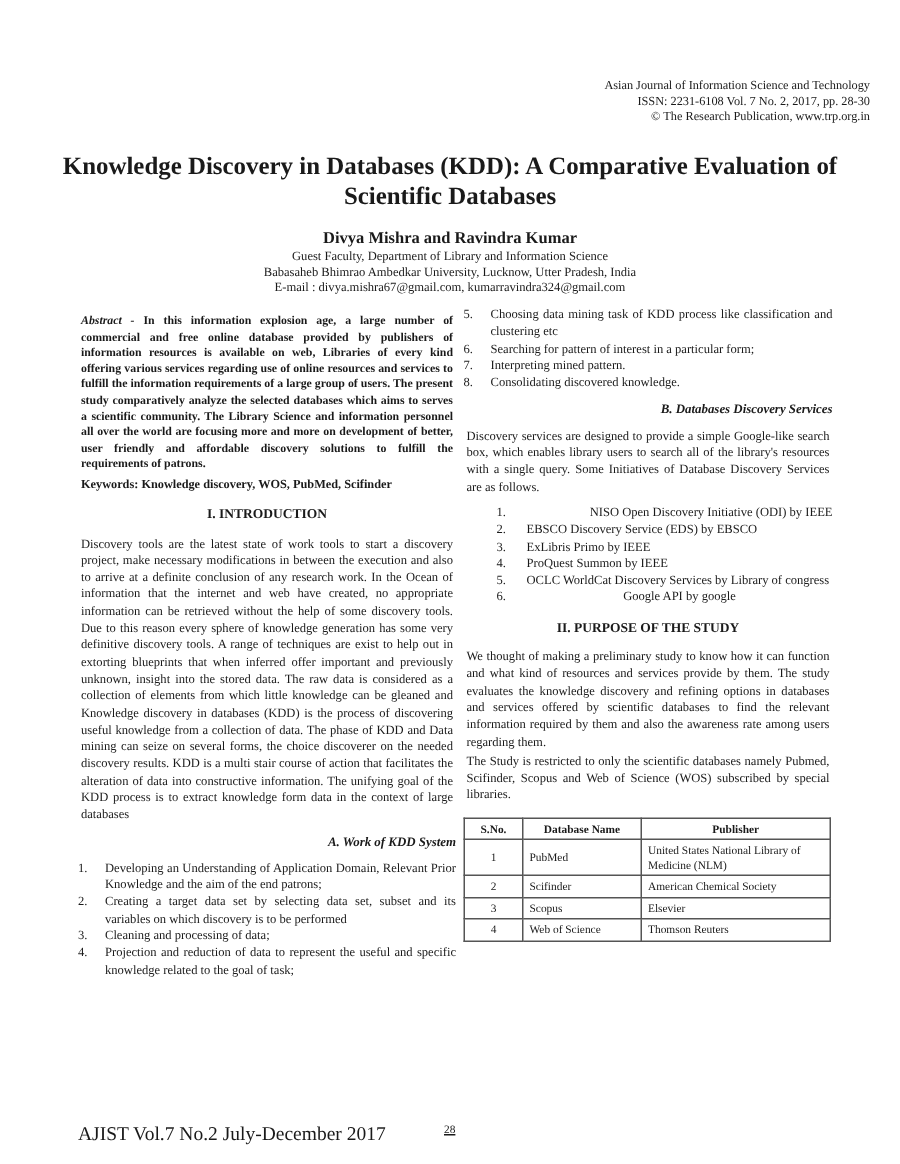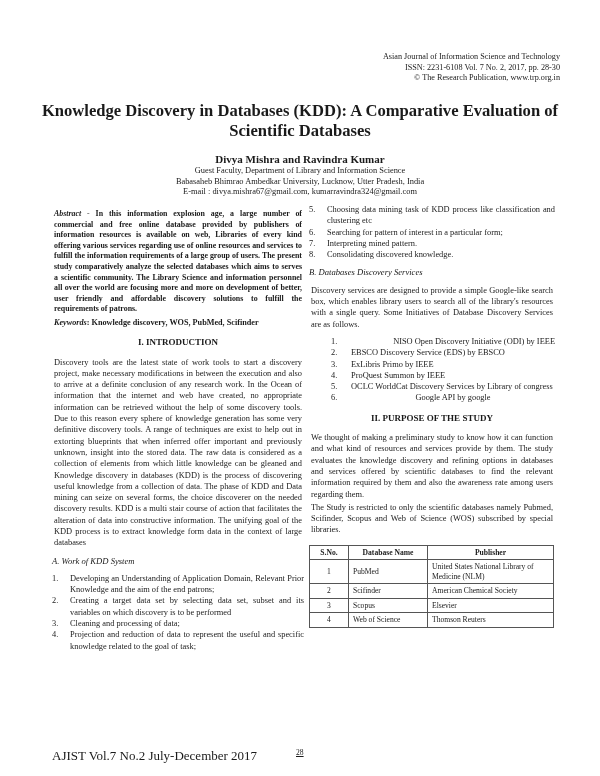--- a/index.html
+++ b/index.html
@@ -1,34 +1,34 @@
 <!DOCTYPE html>
 <html><head>
 <meta charset="utf-8">
 <style>
   html, body { margin: 0; padding: 0; background: #ffffff; }
   body { width: 600px; height: 776px; position: relative; overflow: hidden;
          font-family: "Liberation Serif", "DejaVu Serif", serif; color: #1a1a1a; }
-  .header-block { position: absolute; right: 40px; top: 52px; text-align: right;
+  .header-block { position: absolute; right: 20px; top: 52px; text-align: right;
                   font-size: 8.2px; line-height: 10.6px; margin-left: 12px; }
   .title { position: absolute; left: 20px; right: 20px; top: 101px; text-align: center;
            font-weight: bold; font-size: 16.6px; line-height: 20px; }
   .authors { position: absolute; left: 0; right: 0; top: 153px; text-align: center;
              font-size: 8.4px; line-height: 10.6px; }
   .authors .names { font-weight: bold; font-size: 11px; line-height: 13px; }
   .col { position: absolute; top: 207px; font-size: 8.4px; line-height: 11.3px; }
   .col-left { left: 52px; width: 252px; }
   .col-right { left: 309px; width: 246px; top: 204px; }
   .justify { text-align: justify; margin: 2px; }
   .abstract { font-weight: bold; font-size: 7.9px; line-height: 10.6px; }
   .abstract .lead { font-style: italic; }
   .keywords { font-weight: bold; font-size: 8.2px; margin-top: 1px; }
-  .keywords .lead { font-style: italic; }
+  .keywords .lead { }
   .sec-head { text-align: center; font-weight: bold; font-size: 9px; margin: 9px 0 8px 0; }
-  .sub-head { font-weight: normal; font-style: italic; font-size: 8.6px; margin: 7px 0 6px 0; }
+  .sub-head { font-weight: bold; font-style: italic; font-size: 8.6px; margin: 7px 0 6px 0; text-align: right; }
   ol.nlist { margin: 0; padding: 0; list-style: none; }
   ol.nlist li { display: flex; }
   ol.nlist li .num { width: 18px; flex: none; }
   ol.nlist li .txt { flex: 1; text-align: justify; }
   ol.indent li .num { width: 20px; padding-left: 22px; }
   table.db { border-collapse: collapse; margin-top: 9px; font-size: 7.6px; line-height: 9.5px;
              width: 245px; padding-left: 46px; }
   table.db th, table.db td { border: 1px solid #555; padding: 2px 4px; vertical-align: middle; }
   table.db th { font-weight: bold; text-align: center; }
   table.db td.c { text-align: center; }

